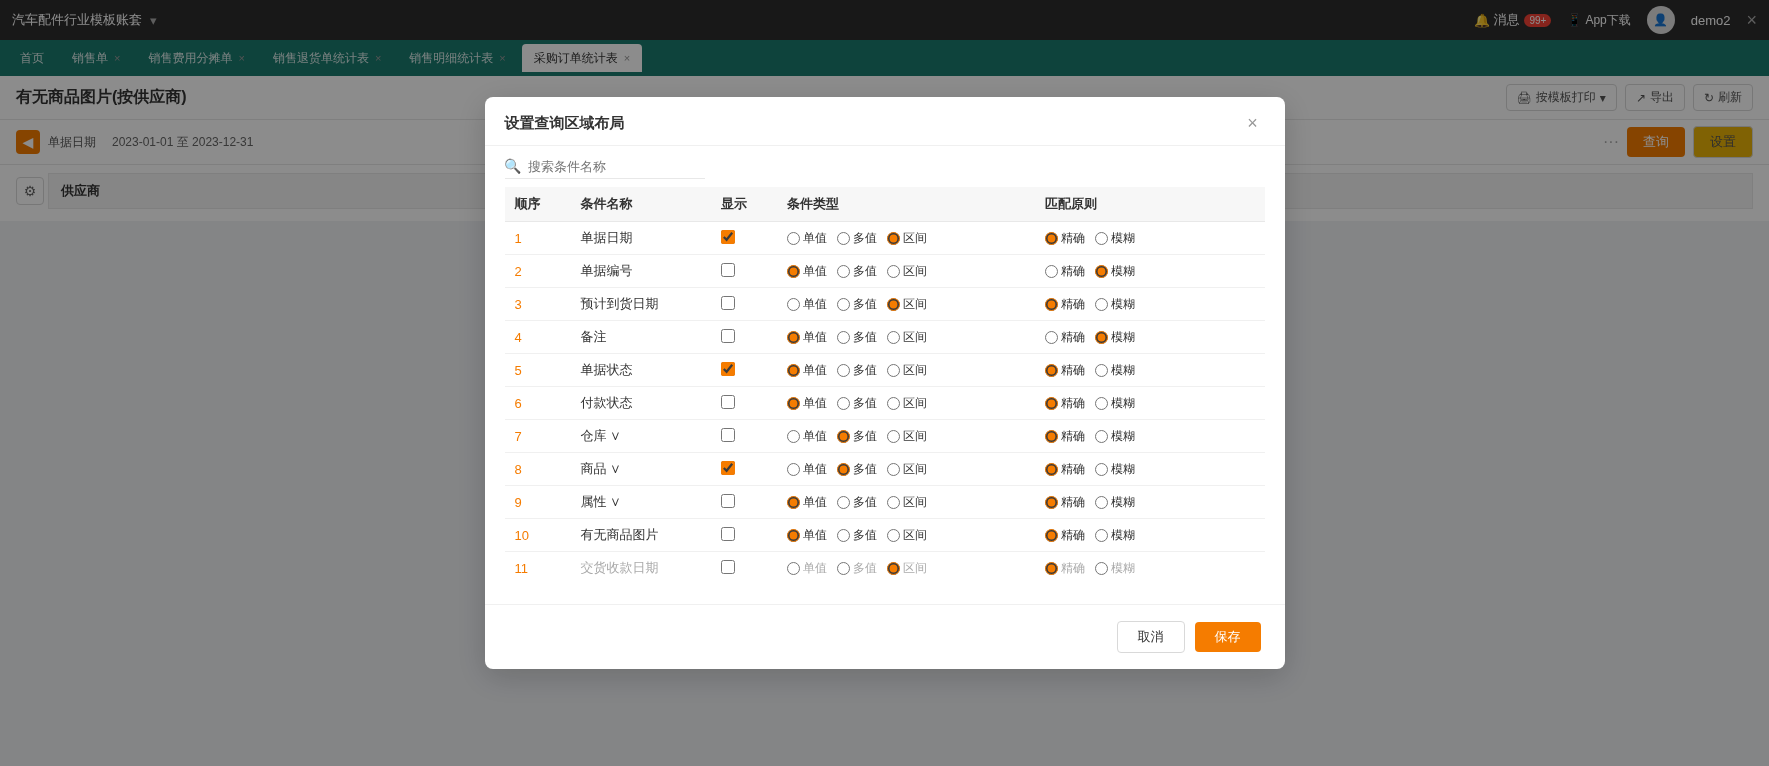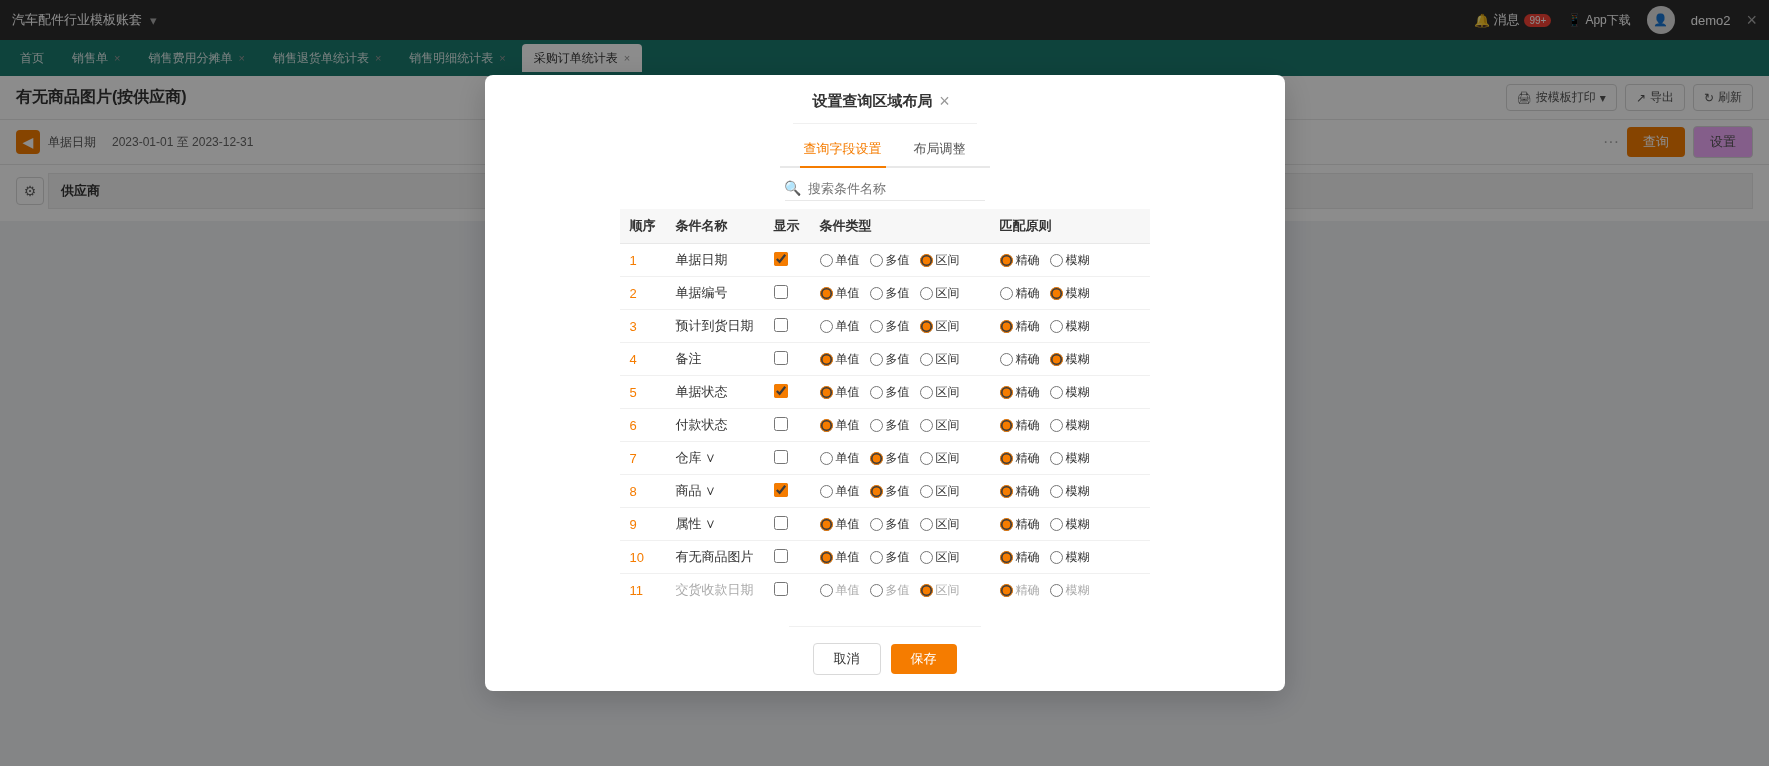--- a/index.html
+++ b/index.html
@@ -134,21 +134,20 @@
 
     
     .dialog {
       background: #fff;
       border-radius: 8px;
       width: 800px;
       max-height: 680px;
       display: flex;
       flex-direction: column;
       box-shadow: 0 8px 32px rgba(0,0,0,0.18);
-      align-items: center;
     }
     .dialog-header {
       display: flex;
       align-items: center;
       justify-content: space-between;
       padding: 14px 20px 10px 20px;
       border-bottom: 1px solid #f0f0f0;
     }
     .dialog-title { font-size: 15px; font-weight: 600; color: #333; }
     .dialog-close {
@@ -292,21 +291,21 @@
       padding: 6px 16px;
       background: #f57c00;
       color: #fff;
       border: none;
       border-radius: 4px;
       cursor: pointer;
       font-size: 13px;
     }
     .btn-settings-right {
       padding: 6px 16px;
-      background: #f0abfc;
+      background: #eab308;
       color: #555;
       border: 1px solid #d9d9d9;
       border-radius: 4px;
       cursor: pointer;
       font-size: 13px;
     }
   </style>
 </head>
 <body>
 
@@ -395,28 +394,20 @@
 </div>
 
 <div class="overlay">
   <div class="dialog">
 
     <div class="dialog-header">
       <span class="dialog-title">设置查询区域布局</span>
       <button class="dialog-close">×</button>
     </div>
 
-    <div class="dialog-tabs">
-      <div class="dialog-tab active">
-        <span>查询字段设置</span>
-      </div>
-      <div class="dialog-tab">
-        <span>布局调整</span>
-      </div>
-    </div>
 
     <div class="dialog-search">
       <div class="search-input-wrap">
         <span class="search-icon">🔍</span>
         <input class="search-input" type="text" placeholder="搜索条件名称" style="">
       </div>
     </div>
 
     <div class="dialog-table-wrap">
       <table class="dialog-table">

